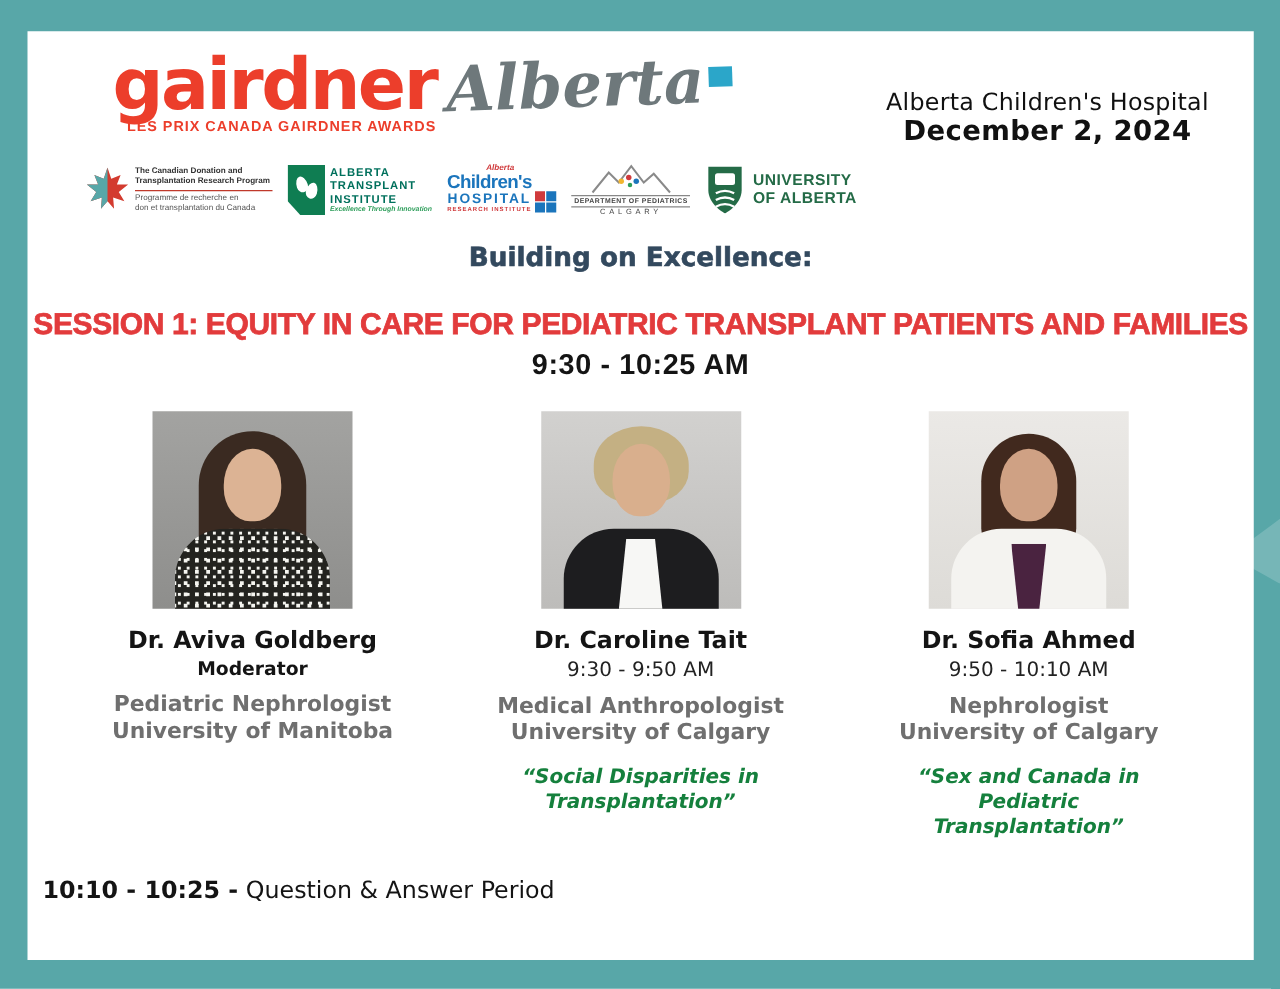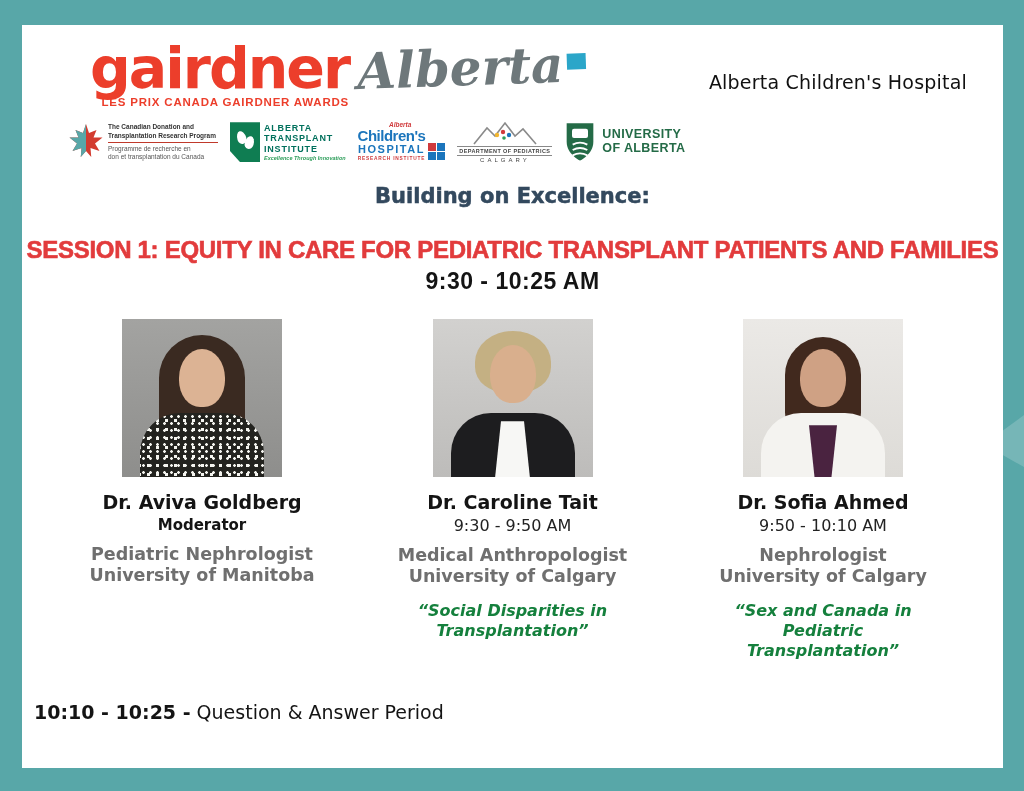--- a/index.html
+++ b/index.html
@@ -144,20 +144,21 @@
         <div class="gairdner-word">gairdner</div>
         <div class="gairdner-tagline">LES PRIX CANADA GAIRDNER AWARDS</div>
       </div>
       <div class="alberta-script">
         <span>Alberta</span>
         <span class="alberta-square"></span>
       </div>
     </div>
     <div class="venue-block">
       <div class="venue-line">Alberta Children's Hospital</div>
+      <div class="date-line">December 2, 2024</div>
     </div>
   </div>
 
   <div class="logos-row">
 
     <div class="plogo tiny">
       <svg width="36" height="36" viewBox="0 0 24 24">
         <defs>
             <clipPath id="lhalf">
               <rect x="0" y="0" width="12" height="24"></rect>

